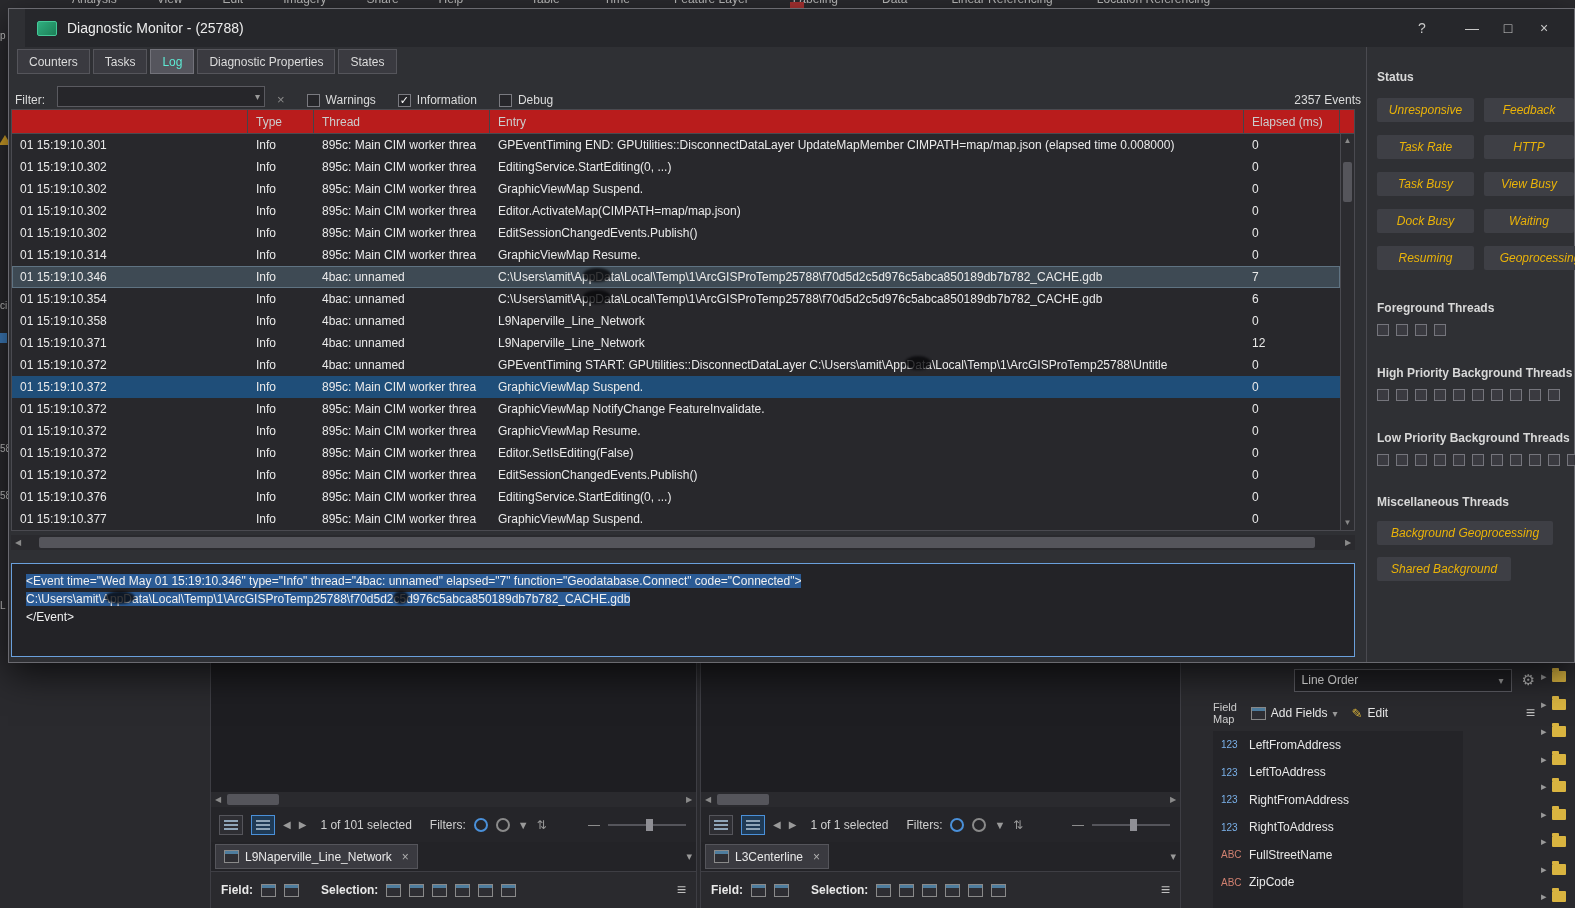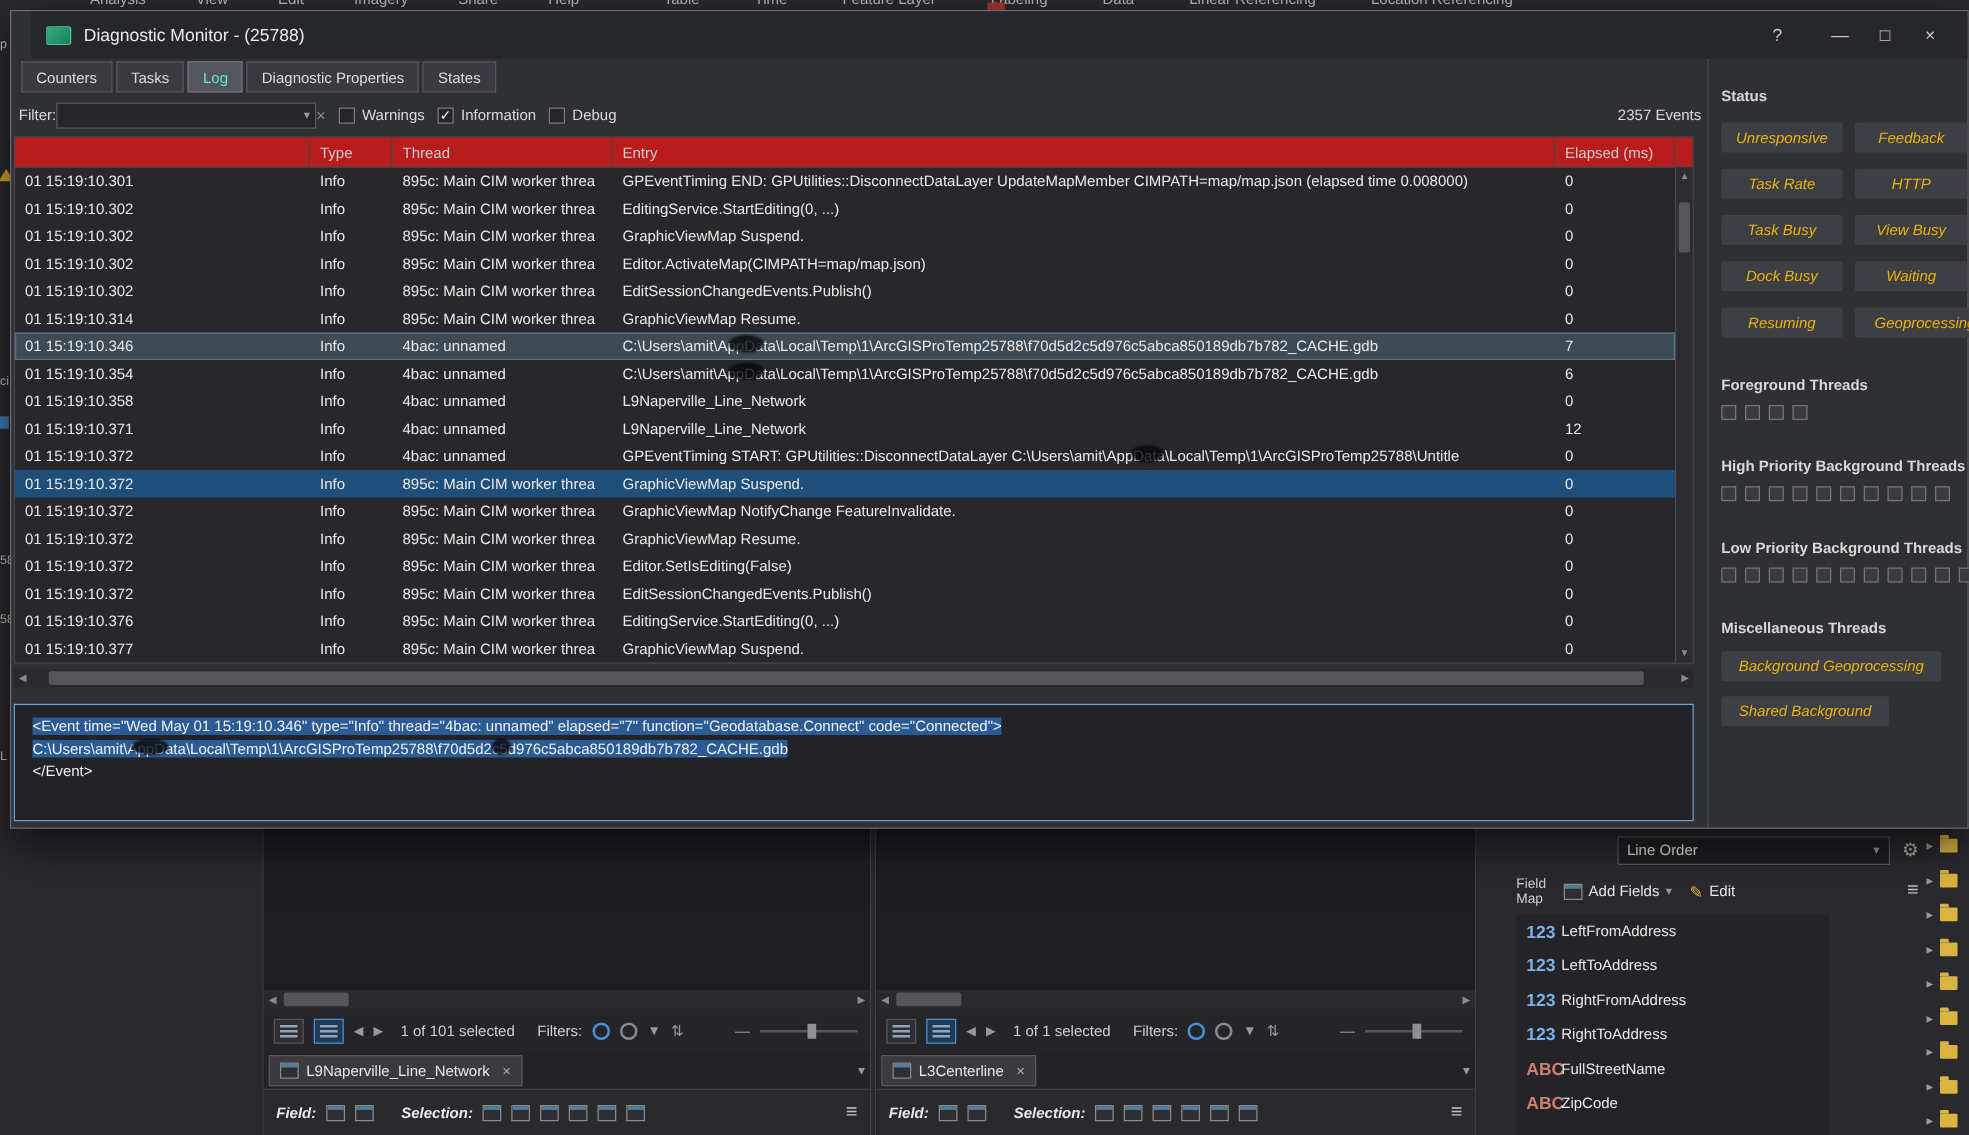--- a/index.html
+++ b/index.html
@@ -44,41 +44,41 @@
   .ic.circle.blue { border-color:#4a90d9; }
   .ic.fun { color:#9a9a9a; font-size:11px; }
   .ic.ud { color:#9a9a9a; font-size:12px; }
   .minus { color:#9a9a9a; margin-left:auto; }
   .slider { width:78px; height:2px; background:#55555b; position:relative; display:inline-block; margin-right:2px; flex:none; }
   .slider-thumb { position:absolute; left:38px; top:-5px; width:7px; height:12px; background:#8f8f95; display:block; }
   .tp-tabs { position:absolute; left:0; right:0; bottom:37px; height:29px; background:#232327; display:flex; align-items:center; padding:0 4px; }
   .ttab { display:flex; align-items:center; gap:6px; background:#3a3a40; border:1px solid #55555b; height:25px; padding:0 8px; font-size:12px; color:#e8e8e8; white-space:nowrap; }
   .closex { color:#b0b0b0; font-size:12px; margin-left:4px; }
   .tab-chev { margin-left:auto; color:#9a9a9a; font-size:11px; }
-  .tp-fieldbar { position:absolute; left:0; right:0; bottom:0; height:37px; background:#2a2a2e; border-top:1px solid #3e3e44; display:flex; align-items:center; gap:8px; padding:0 10px; font-size:12px; color:#e8e8e8;font-style:italic; }
+  .tp-fieldbar { position:absolute; left:0; right:0; bottom:0; height:37px; background:#2a2a2e; border-top:1px solid #3e3e44; display:flex; align-items:center; gap:8px; padding:0 10px; font-size:12px; color:#e8e8e8; }
   .lbl { font-weight:bold; }
   .lbl2 { margin-left:14px; }
   .mini-table { width:15px; height:13px; border:1px solid #8a8a8a; background:#2e2e33; box-shadow:inset 0 3px 0 #4e7d9e; display:inline-block; flex:none; }
   .hamb { margin-left:auto; color:#c0c0c0; font-size:16px; }
 
   
   #fields-panel { position:absolute; left:1205px; right:0; top:655px; bottom:0; background:#2a2a2e; z-index:1; }
   .combo-row { position:absolute; top:13px; left:8px; right:40px; height:24px; display:flex; align-items:center; gap:10px;justify-content:flex-end; }
   .combo { width:218px; height:23px; background:#1f1f23; border:1px solid #5a5a60; display:flex; align-items:center; padding:0 7px; font-size:12px; color:#e8e8e8; }
   .combo .chev { margin-left:auto; color:#9a9a9a; font-size:10px; }
   .gear { color:#b8b8b8; font-size:15px; }
   .fm-row { position:absolute; top:43px; left:8px; right:40px; height:30px; display:flex; align-items:center; gap:14px; font-size:12px; color:#e8e8e8; }
   .fm-label { font-size:11px; line-height:12px; color:#d0d0d0; }
   .btnish { display:flex; align-items:center; gap:5px; white-space:nowrap; }
   .btnish .chev { color:#9a9a9a; font-size:10px; }
   .pencil { color:#d8b23a; font-size:13px; }
   .hamb2 { color:#c0c0c0; font-size:16px; margin-left:auto; }
   #field-list { position:absolute; top:76px; left:8px; width:250px; bottom:0; background:#242428; overflow:hidden; }
   .field-row { height:27.5px; display:flex; align-items:center; gap:8px; padding:0 8px; font-size:12px; color:#e8e8e8; }
-  .f-ic { font-size:14px; font-weight:bold; width:20px; flex:none; }
+  .f-ic { font-size:10px; font-weight:normal; width:20px; flex:none; }
   .f-ic.num { color:#7ab0e8; }
   .f-ic.txt { color:#d08070; }
   #right-edge { position:absolute; right:0; top:663px; width:34px; bottom:0; z-index:1; overflow:hidden; }
   .re-row { height:27.5px; display:flex; align-items:center; gap:5px; }
   .re-chev { color:#9a9a9a; font-size:11px; }
   .re-folder { width:14px; height:11px; background:#d9b440; border-radius:1px; position:relative; display:inline-block; }
   .re-folder::before { content:""; position:absolute; top:-3px; left:0; width:7px; height:3px; background:#d9b440; border-radius:1px 1px 0 0; }
 
   
   #dialog { position:absolute; left:8px; top:8px; width:1567px; height:655px; background:#2f3034; border:1px solid #6a6a70; box-shadow:0 12px 34px rgba(0,0,0,.65); z-index:10; }
@@ -86,21 +86,21 @@
   .app-icon { width:20px; height:15px; background:linear-gradient(135deg,#2fae7f,#1d7f57); border:1px solid #45c898; border-radius:2px; flex:none; }
   .title { font-size:14px; color:#ececec; }
   .tb-btns { margin-left:auto; display:flex; align-items:center; }
   .tb-btn { width:36px; height:30px; display:flex; align-items:center; justify-content:center; color:#c8c8c8; font-size:14px; }
   .tb-btn.help { margin-right:14px; }
 
   .dlg-tabs { position:absolute; top:40px; left:8px; display:flex; gap:3px; height:25px; }
   .dtab { display:flex; align-items:center; padding:0 11px; background:#3a3a40; border:1px solid #55555b; font-size:12px; color:#dcdcdc; }
   .dtab.active { background:#55555d; border-color:#72727a; color:#5eead4; }
 
-  .filter-row { position:absolute; top:68px; left:6px; width:1346px; height:30px; display:flex; align-items:center; gap:0; font-size:12px; color:#dcdcdc; }
+  .filter-row { position:absolute; top:68px; left:6px; width:1346px; height:30px; display:flex; align-items:flex-end; gap:12px; font-size:12px; color:#dcdcdc; }
   .filter-combo { width:208px; height:21px; background:#26262a; border:1px solid #5a5a60; display:flex; align-items:center; padding:0 4px; }
   .filter-combo .chev { margin-left:auto; color:#9a9a9a; font-size:10px; }
   .clearx { color:#8a8a8a; font-size:13px; }
   .cb-group { display:flex; align-items:center; gap:6px; margin-left:10px; }
   .cb { width:13px; height:13px; border:1px solid #7a7a80; background:#26262a; display:inline-flex; align-items:center; justify-content:center; font-size:11px; color:#ffffff; flex:none; }
   .cb.checked::after { content:"✓"; }
   .events-count { margin-left:auto; }
 
   .log-table { position:absolute; top:100px; left:2px; width:1344px; height:422px; background:#28282c; border:1px solid #4a4a50; }
   .log-header { display:flex; height:24px; background:#b91c1c; border-bottom:1px solid #4a4a50; font-size:12px; color:#cccccc; align-items:center; padding-right:14px; }

